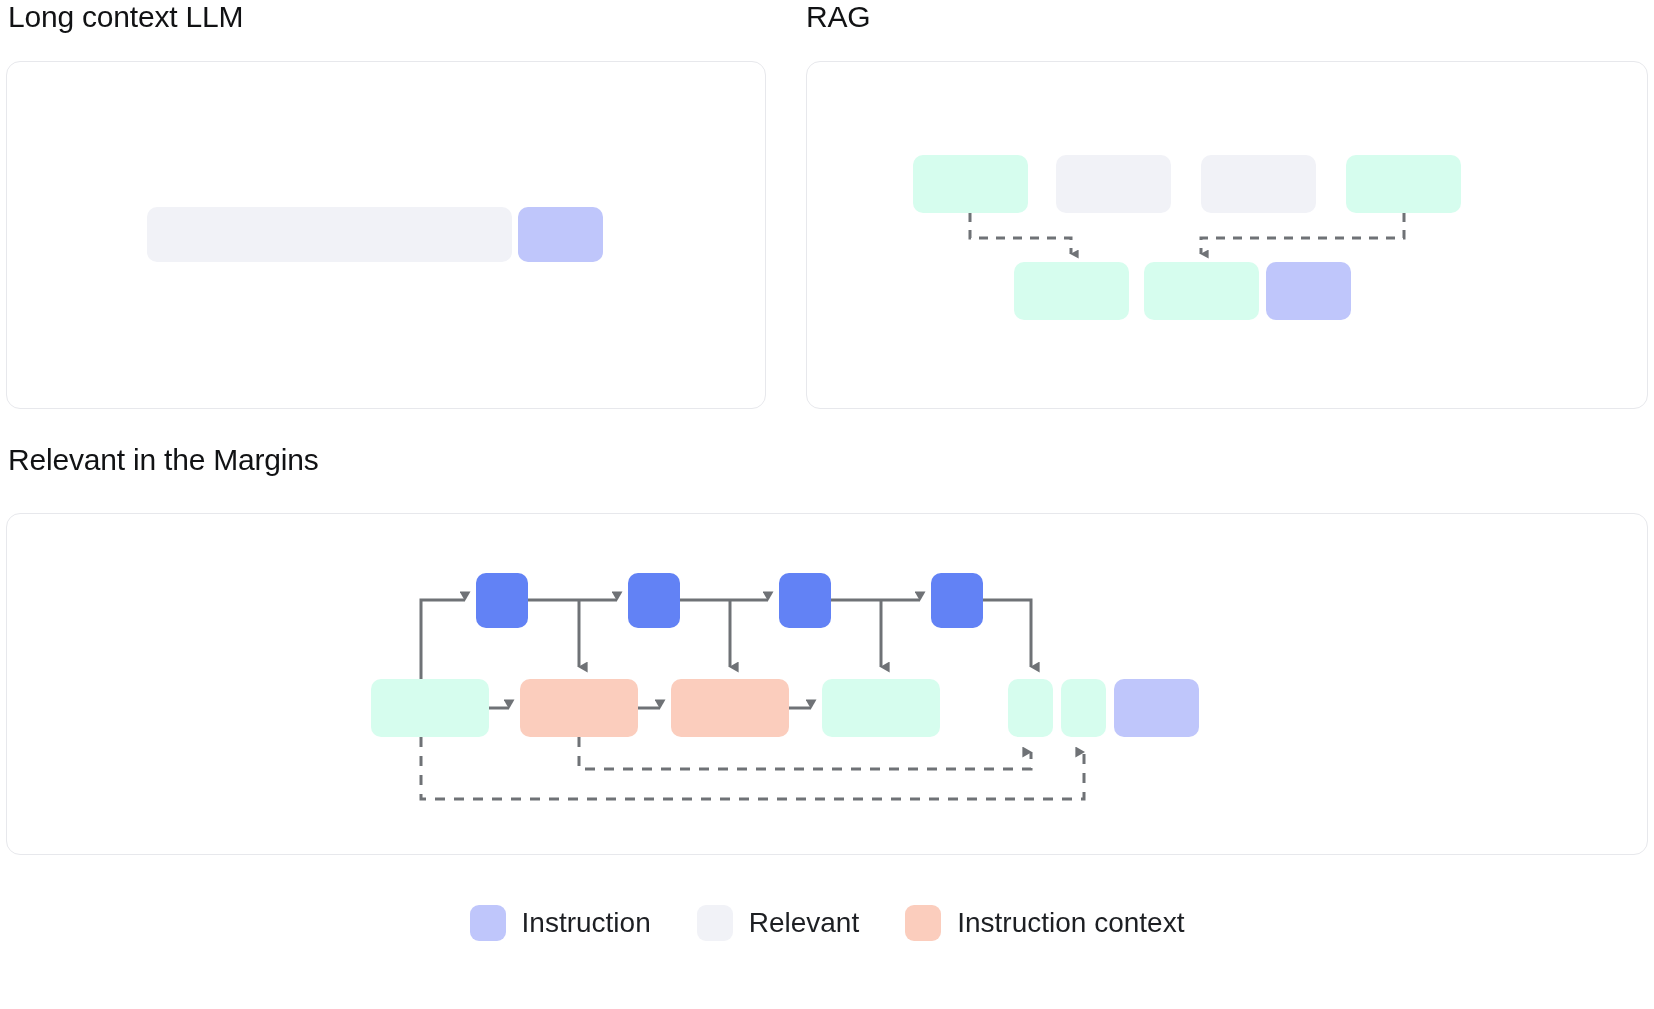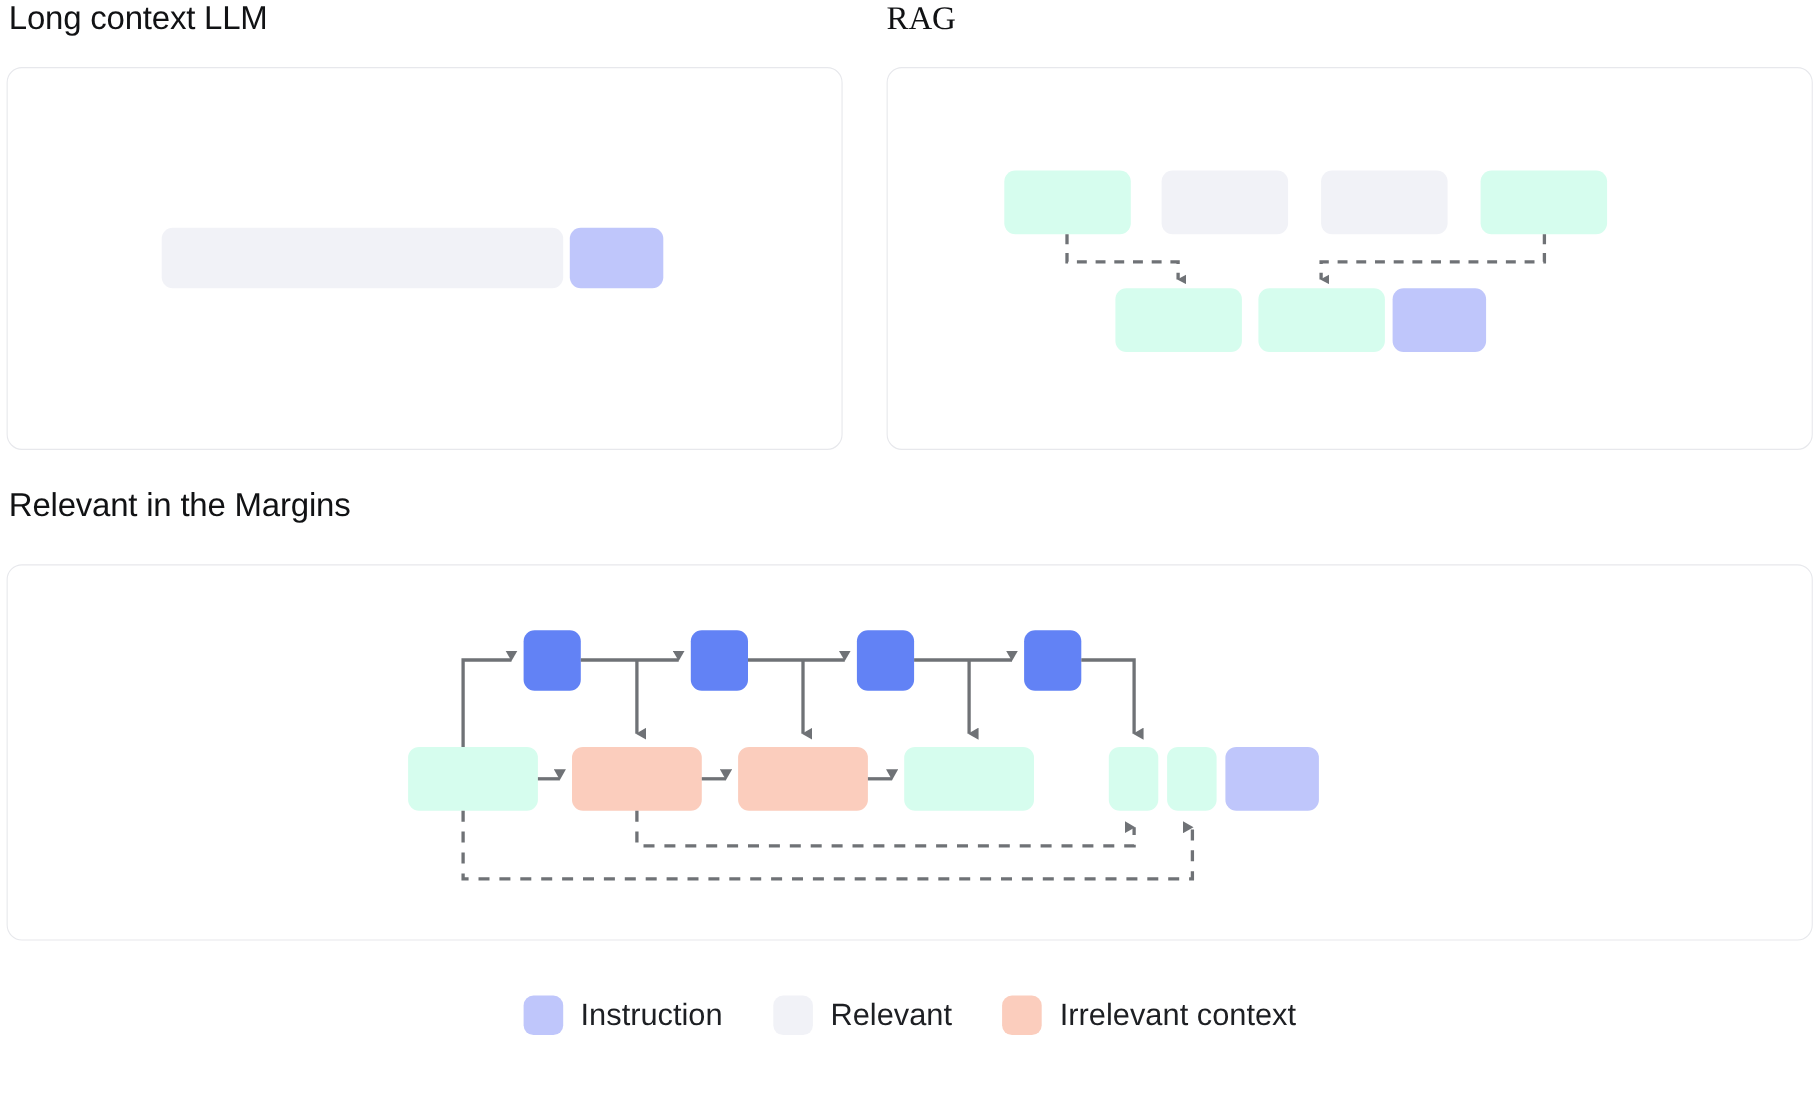--- a/index.html
+++ b/index.html
@@ -65,21 +65,21 @@
 
   <div class="panel-title" style="left:8px; top:0px;">Long context LLM</div>
 
   <div class="panel" style="left:6px; top:61px; width:760px; height:348px;">
 
     <div class="blk ctx" style="left:140px; top:145px; width:365px; height:55px;"></div>
 
     <div class="blk instr" style="left:511px; top:145px; width:85px; height:55px;"></div>
   </div>
 
-  <div class="panel-title" style="left:806px; top:0px;font-family:Liberation Serif, serif;">RAG</div>
+  <div class="panel-title" style="left:806px; top:0px;">RAG</div>
 
   <div class="panel" style="left:806px; top:61px; width:842px; height:348px;">
 
     <div class="blk rel" style="left:106px; top:93px; width:115px; height:58px;"></div>
     <div class="blk ctx" style="left:249px; top:93px; width:115px; height:58px;"></div>
     <div class="blk ctx" style="left:394px; top:93px; width:115px; height:58px;"></div>
     <div class="blk rel" style="left:539px; top:93px; width:115px; height:58px;"></div>
 
     <div class="blk rel" style="left:207px; top:200px; width:115px; height:58px;"></div>
     <div class="blk rel" style="left:337px; top:200px; width:115px; height:58px;"></div>
@@ -168,19 +168,19 @@
       <div class="legend-label">Instruction</div>
     </div>
 
     <div class="legend-item">
       <div class="legend-swatch" style="background:#f1f2f7;"></div>
       <div class="legend-label">Relevant</div>
     </div>
 
     <div class="legend-item">
       <div class="legend-swatch" style="background:#fbcdbd;"></div>
-      <div class="legend-label">Irrelevant context</div>
+      <div class="legend-label">Instruction context</div>
     </div>
 
 
   </div>
 
 </div>
 
 </body></html>

